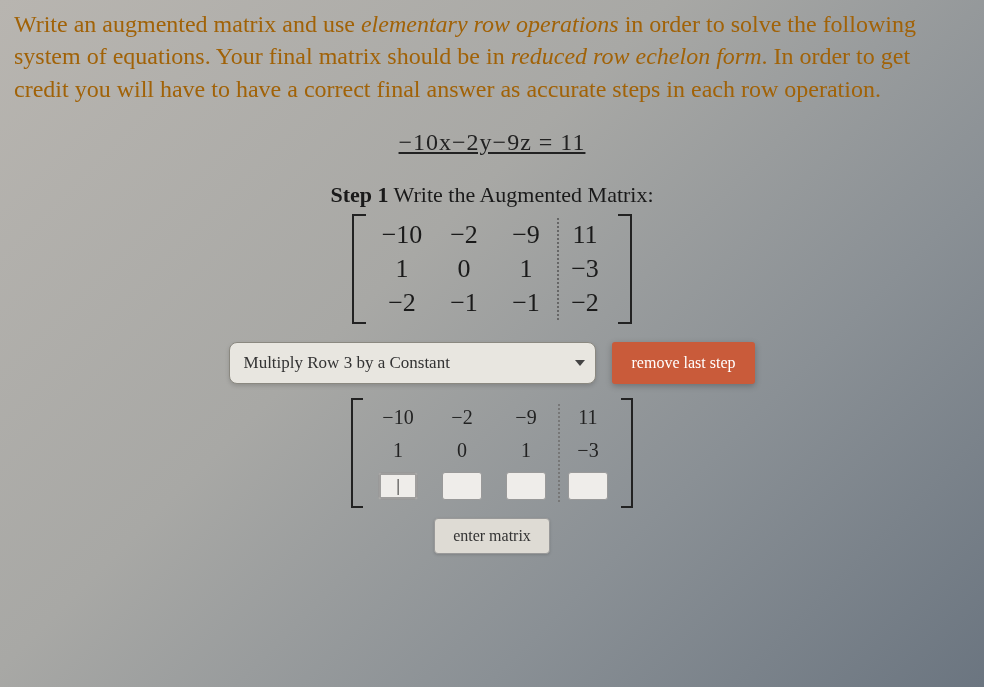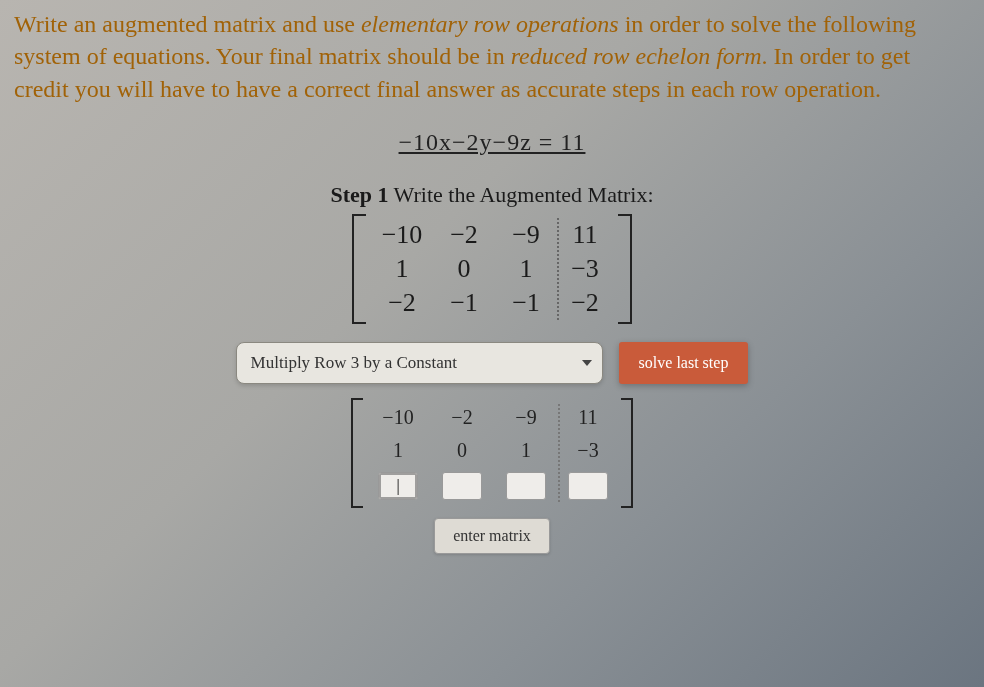--- a/index.html
+++ b/index.html
@@ -225,21 +225,21 @@
       </div>
       <div class="bracket-r"></div>
     </div>
   </div>
 
   <div class="controls-row">
     <div class="select-like">
       <span>Multiply Row 3 by a Constant</span>
       <span class="chev"></span>
     </div>
-    <button class="remove-btn">solve last step</button>
+    <button class="remove-btn">remove last step</button>
   </div>
 
   <div class="input-matrix-wrap">
     <div class="input-matrix">
       <div class="ibracket-l"></div>
       <div class="input-grid">
         <div class="inp-aug-sep"></div>
         <div class="rcell">−10</div>
         <div class="rcell">−2</div>
         <div class="rcell">−9</div>

